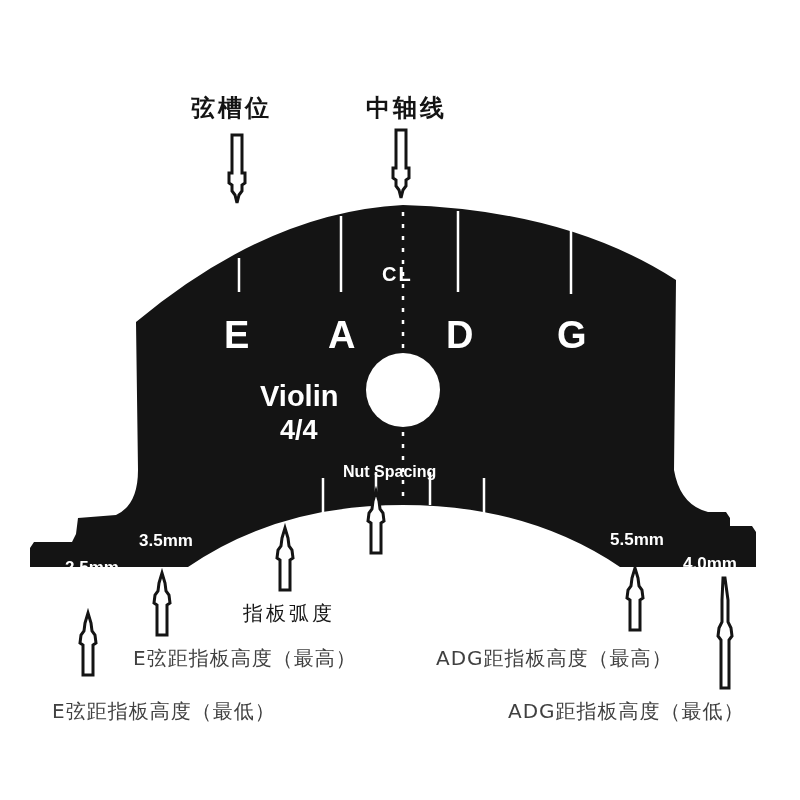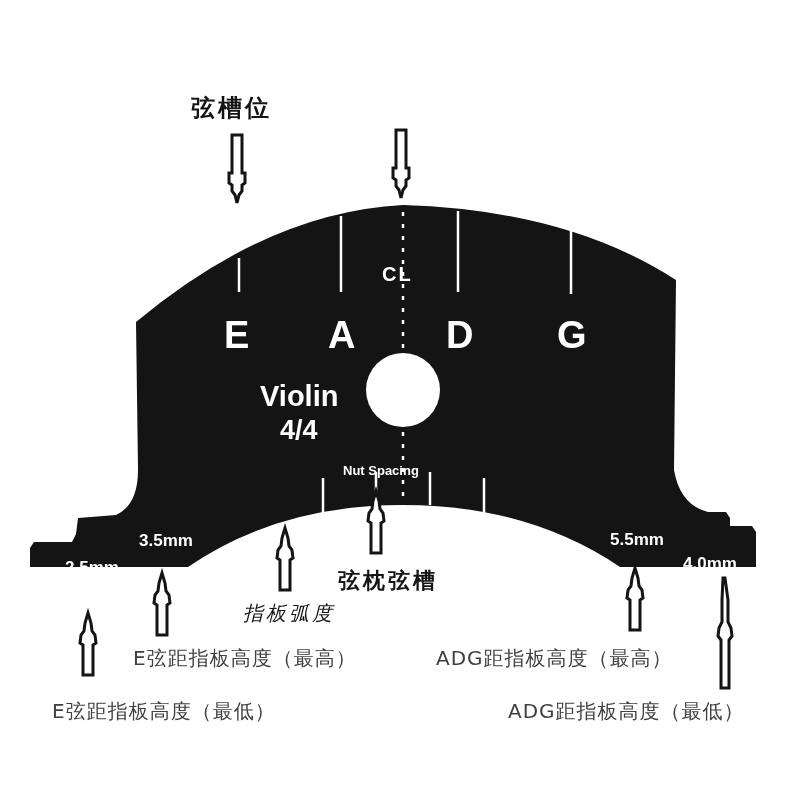--- a/index.html
+++ b/index.html
@@ -69,36 +69,36 @@
     <use href="#arrow-up" x="154" y="635"></use>
     <use href="#arrow-up" x="80" y="675"></use>
     <use href="#arrow-up" x="627" y="630"></use>
     <g>
       <path d="M713,688 L721,688 L721,640 L724,636 L723,628 L720,622 L720,600 L717,578 L715,578 L714,600 L714,622 L711,628 L710,636 L713,640 Z" fill="#ffffff" stroke="#141414" stroke-width="3"></path>
     </g>
   </svg>
 
   
   <div class="label-cn" style="left:183px; top:92px; font-size:24px; letter-spacing:3px;">弦槽位</div>
+  <div class="label-cn" style="left:358px; top:92px; font-size:24px; letter-spacing:3px;">中轴线</div>
 
   
   <div class="bridge-text" style="left:374px; top:251px; font-size:20px; letter-spacing:2px;">CL</div>
   <div class="bridge-text string-letter" style="left:216px; top:302px;">E</div>
   <div class="bridge-text string-letter" style="left:320px; top:302px;">A</div>
   <div class="bridge-text string-letter" style="left:438px; top:302px;">D</div>
   <div class="bridge-text string-letter" style="left:549px; top:302px;">G</div>
   <div class="bridge-text" style="left:252px; top:368px; font-size:29px;">Violin</div>
   <div class="bridge-text" style="left:272px; top:403px; font-size:27px;">4/4</div>
-  <div class="bridge-text" style="left:335px; top:451px; font-size:13px;">Nut Spacing</div>
+  <div class="bridge-text" style="left:335px; top:451px; font-size:16px;">Nut Spacing</div>
 
   <div class="bridge-text mm" style="left:131px; top:519px;">3.5mm</div>
   <div class="bridge-text mm" style="left:57px; top:546px;text-align:right;">2.5mm</div>
   <div class="bridge-text mm" style="left:602px; top:518px;">5.5mm</div>
   <div class="bridge-text mm" style="left:675px; top:542px;">4.0mm</div>
 
   
-  <div class="label-cn" style="left:330px; top:566px; font-size:22px; letter-spacing:3px;">弦枕弦槽</div>
-  <div class="label-cn" style="left:235px; top:600px; font-size:20px; letter-spacing:3px; font-weight:normal;font-style:italic;">指板弧度</div>
+  <div class="label-cn" style="left:235px; top:600px; font-size:20px; letter-spacing:3px; font-weight:normal;">指板弧度</div>
   <div class="label-sm" style="left:125px; top:645px;">E弦距指板高度（最高）</div>
   <div class="label-sm" style="left:44px; top:698px;">E弦距指板高度（最低）</div>
   <div class="label-sm" style="left:428px; top:645px;">ADG距指板高度（最高）</div>
   <div class="label-sm" style="left:500px; top:698px;">ADG距指板高度（最低）</div>
 </div>
 
 </body></html>

